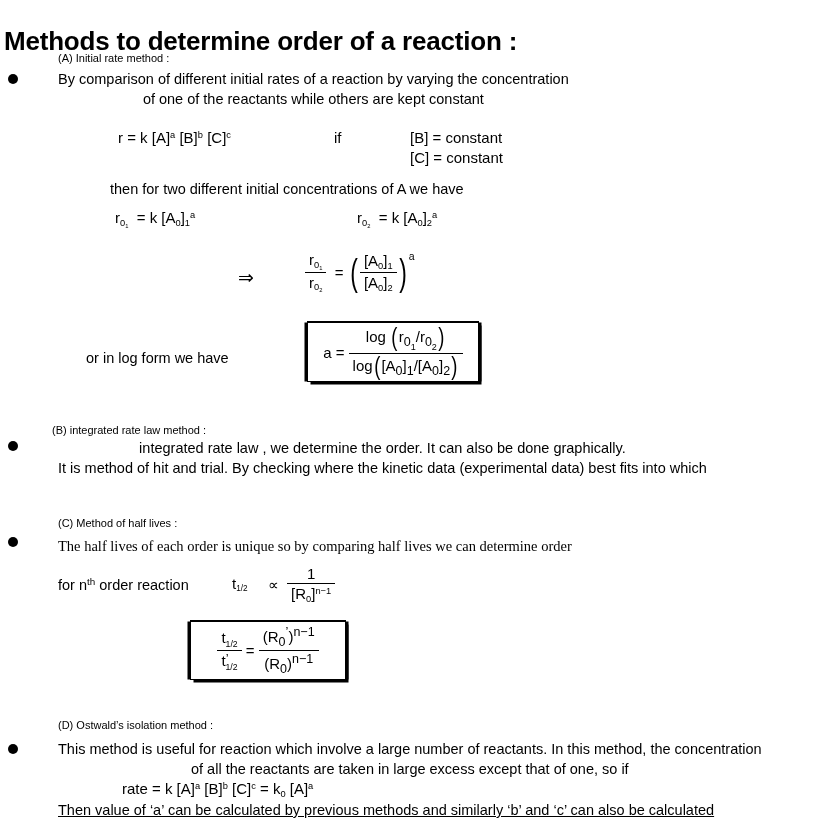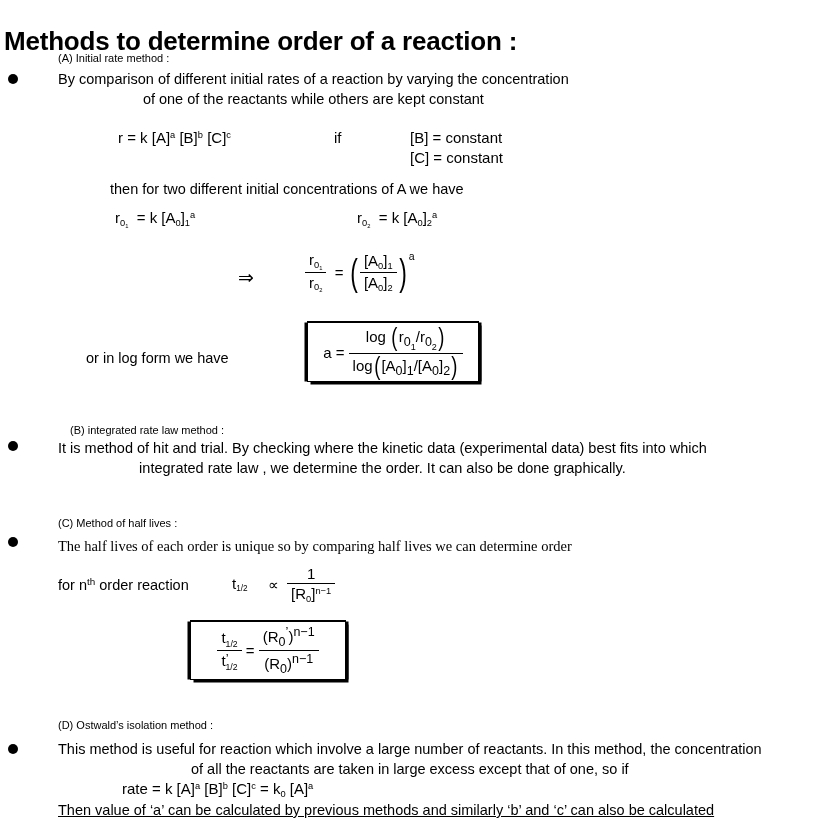--- a/index.html
+++ b/index.html
@@ -184,26 +184,26 @@
   <div class="boxed" style="left:307px; top:322px; width:172px; height:60px;">
     <div class="boxed-inner">
       <span class="mid">a&nbsp;=&nbsp;</span>
       <span class="frac">
         <span class="num">log&nbsp;<span class="medparen">(</span>r<sub>0<sub>1</sub></sub>/r<sub>0<sub>2</sub></sub><span class="medparen">)</span></span>
         <span class="den">log<span class="medparen">(</span>[A<sub>0</sub>]<sub>1</sub>/[A<sub>0</sub>]<sub>2</sub><span class="medparen">)</span></span>
       </span>
     </div>
   </div>
 
-  <div class="section-heading" style="left:70px; top:410px;">(B) integrated rate law method :</div>
+  <div class="section-heading" style="left:52px; top:410px;">(B) integrated rate law method :</div>
 
   <div class="bullet" style="top:441px;"></div>
   <div class="body-text" style="left:58px; top:438px;">
+    <span class="ln">integrated rate law ,  we determine the order. It can also be done graphically.</span>
     <span class="ln">It is method of hit and trial. By checking where the kinetic data (experimental data) best fits into which</span>
-    <span class="ln">integrated rate law ,  we determine the order. It can also be done graphically.</span>
   </div>
 
   <div class="section-heading" style="left:58px; top:503px;">(C)  Method of half lives :</div>
 
   <div class="bullet" style="top:537px;"></div>
   <div class="body-text" style="left:58px; top:536px;font-family:Liberation Serif, serif;">
     <span class="ln">The half lives of each order is unique so by comparing half lives we can determine order</span>
   </div>
 
   <div class="body-text" style="left:58px; top:572px;">

